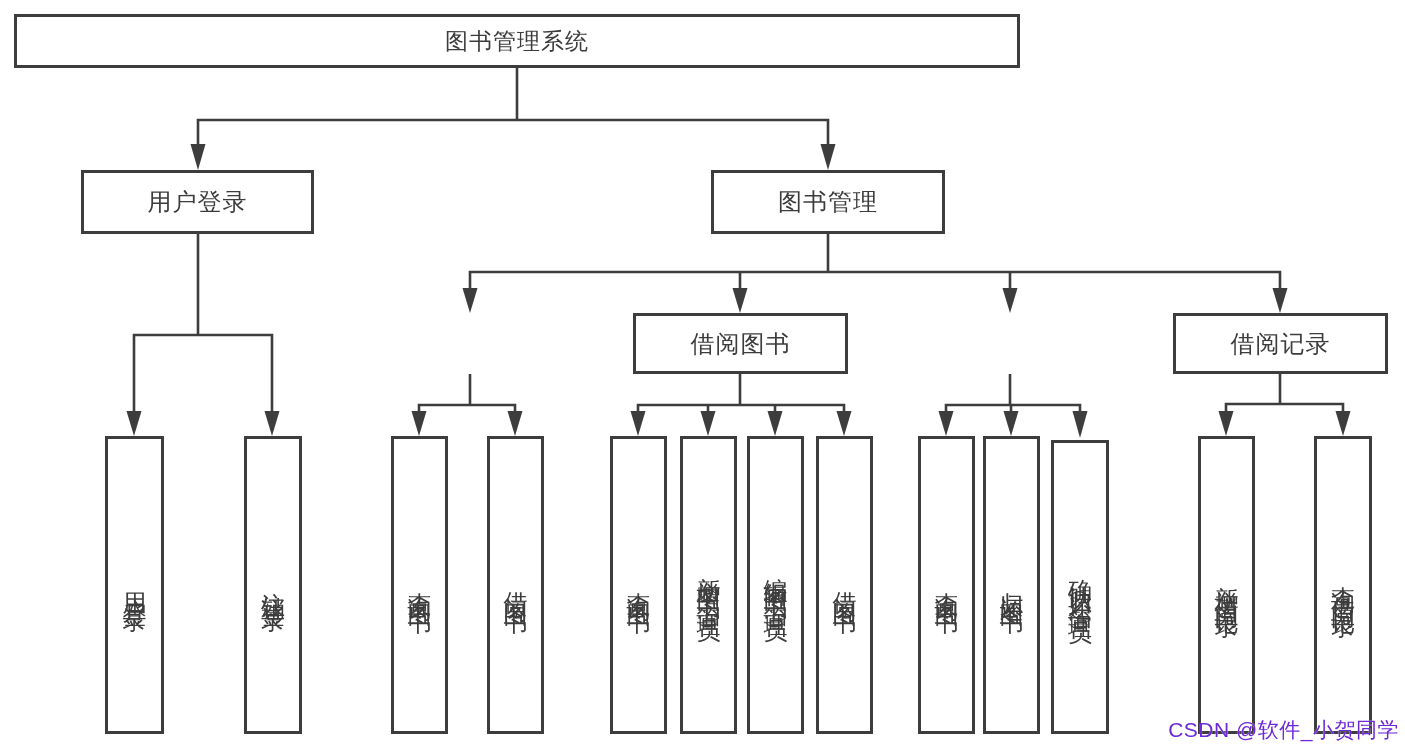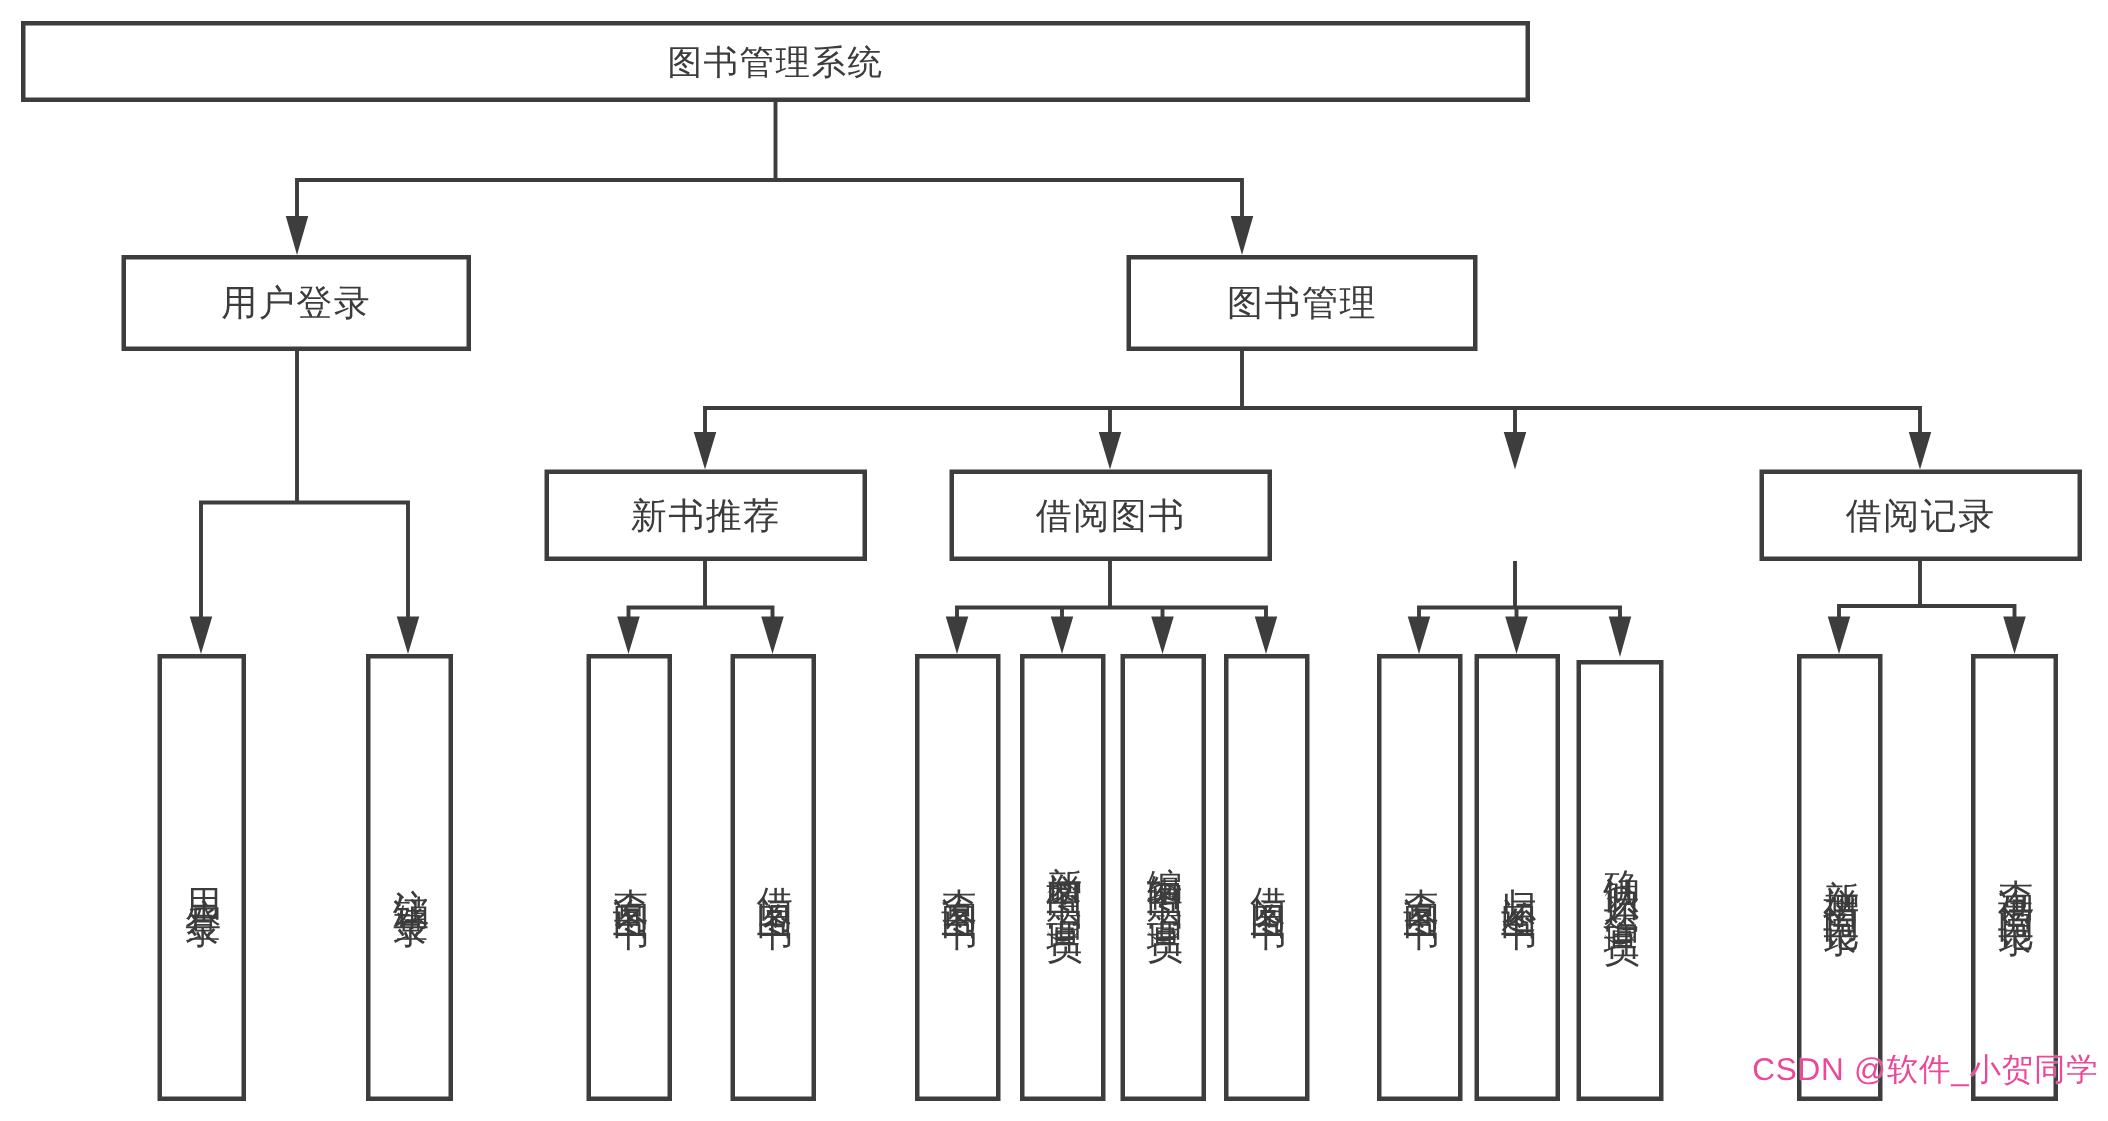--- a/index.html
+++ b/index.html
@@ -52,23 +52,23 @@
     writing-mode: vertical-rl;
     text-orientation: mixed;
     font-size: 24px;
     letter-spacing: 6px;
     line-height: 1;
     color: #3c3c3c;
   }
   .watermark {
     position: absolute;
     right: 6px;
-    bottom: 20px;
+    bottom: 3px;
     font-size: 21px;
-    color: #ec4899;
+    color: #6d28d9;
     text-shadow: 0 0 1px #ffffff;
     letter-spacing: 0.5px;
     pointer-events: none;
   }
 </style>
 </head>
 <body>
 
 <div class="canvas">
 
@@ -136,27 +136,24 @@
     </g>
   </svg>
 
   <div class="node node-root node-h">
     <span>图书管理系统</span>
   </div>
 
   <div class="node node-l2 node-h" style="left:81px; width:233px;">
     <span>用户登录</span>
   </div>
-  <div class="node node-l2 node-h" style="left:711px; width:234px;margin-left:40px;">
+  <div class="node node-l2 node-h" style="left:711px; width:234px;">
     <span>图书管理</span>
   </div>
 
-  <div class="node node-l3 node-h" style="left:363px; width:215px;">
-    <span>新书推荐</span>
-  </div>
   <div class="node node-l3 node-h" style="left:633px; width:215px;">
     <span>借阅图书</span>
   </div>
   <div class="node node-l3 node-h" style="left:1173px; width:215px;">
     <span>借阅记录</span>
   </div>
 
   <div class="node leaf" style="left:105px; width:59px;">
     <span class="v-label">用户登录</span>
   </div>

